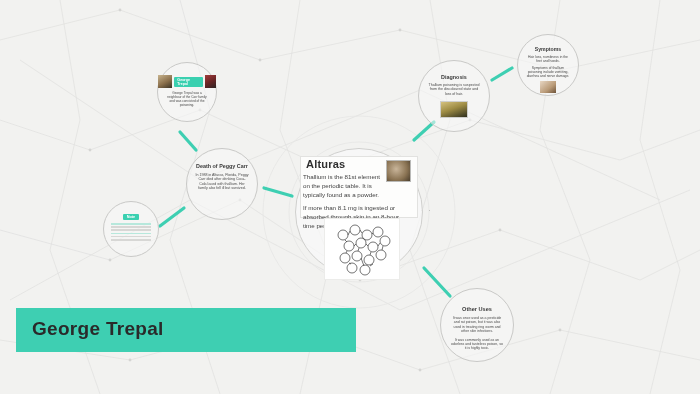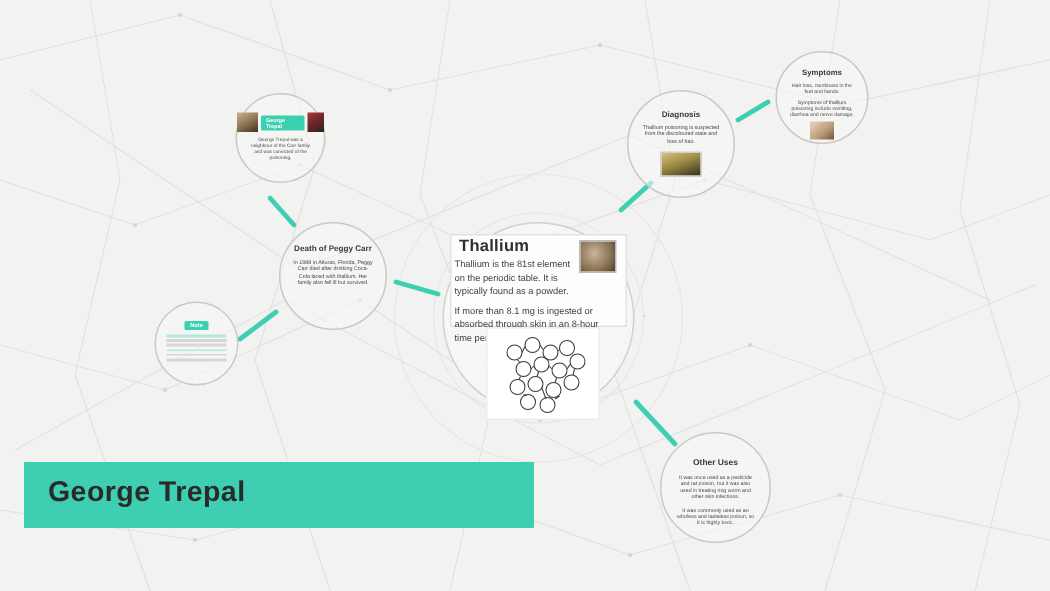--- a/index.html
+++ b/index.html
@@ -212,21 +212,21 @@
       <path d="M414,140 L434,122"></path>
       <path d="M492,80 L512,68"></path>
       <path d="M424,268 L450,296"></path>
     </g>
   </svg>
 
   <div class="dots">· · ·</div>
 
   <div class="node" id="n-thallium"></div>
   <div id="thallium-card"></div>
-  <div id="thallium-title">Thallium</div>
+  <div id="thallium-title">Alturas</div>
   <div id="thallium-img"></div>
   <div id="thallium-p1">Thallium is the 81st element on the periodic table. It is typically found as a powder.</div>
   <div id="thallium-p2">If more than 8.1 mg is ingested or absorbed through skin in an 8-hour time period it can be lethal.</div>
   <div id="thallium-struct">
     <svg viewBox="0 0 76 62" width="76" height="62">
       <g stroke="#3a3a3a" stroke-width="0.7" fill="none">
         <circle cx="18" cy="16" r="5"></circle>
           <circle cx="30" cy="11" r="5"></circle>
         <circle cx="42" cy="16" r="5"></circle>
           <circle cx="53" cy="13" r="5"></circle>

